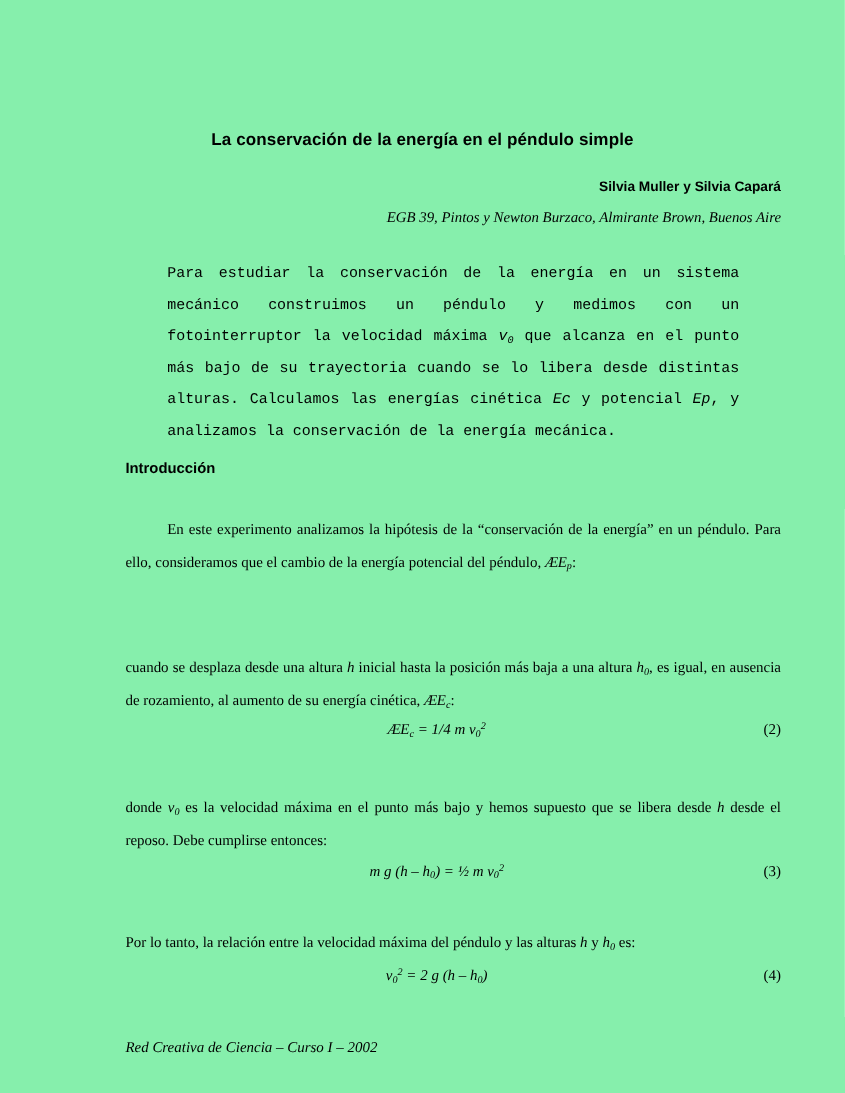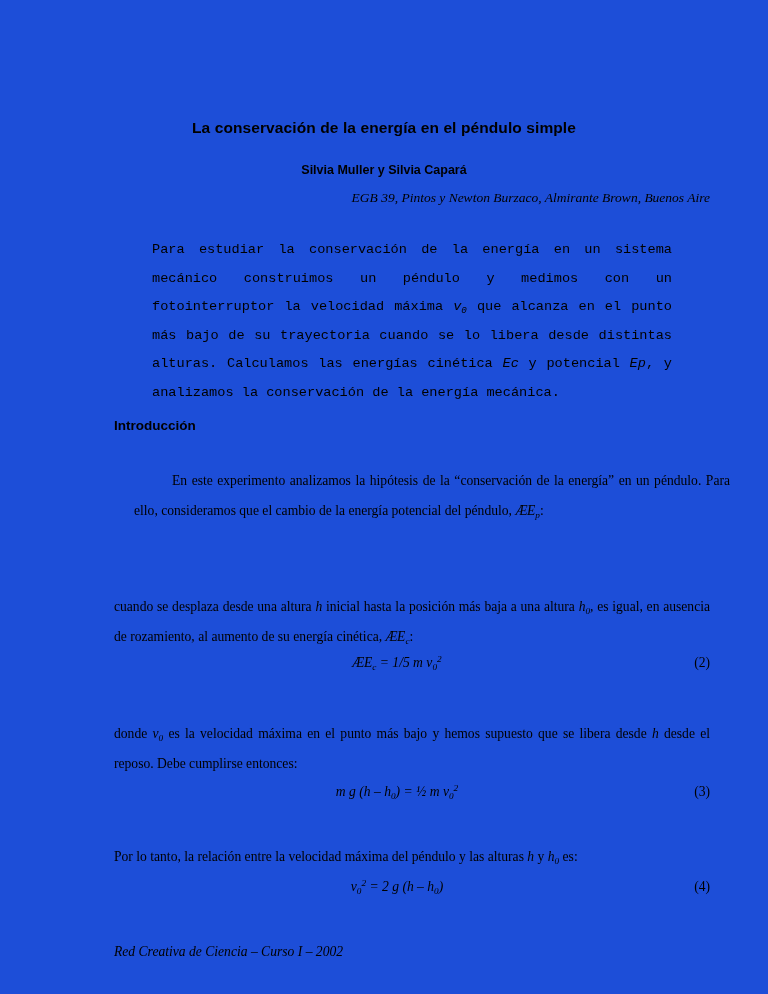--- a/index.html
+++ b/index.html
@@ -14,21 +14,21 @@
     font-family: "Liberation Serif", "DejaVu Serif", serif;
     color: #000000;
     overflow: hidden;
   }
 
   .page {
     position: absolute;
     left: 0; top: 0;
     width: 768px;
     height: 994px;
-    background: #1d4ed8;
+    background: #86efac;
   }
 
   
   .doc-title {
     position: absolute;
     left: 58px;
     top: 108px;
     width: 652px;
     text-align: center;
     font-family: "Liberation Sans", "DejaVu Sans", sans-serif;
@@ -36,21 +36,21 @@
     font-size: 15.5px;
     letter-spacing: 0.1px;
     line-height: 20px;
   }
 
   .doc-authors {
     position: absolute;
     left: 58px;
     top: 162px;
     width: 652px;
-    text-align: center;
+    text-align: right;
     font-family: "Liberation Sans", "DejaVu Sans", sans-serif;
     font-weight: bold;
     font-size: 12.5px;
     line-height: 17px;
   }
 
   .doc-affiliation {
     position: absolute;
     left: 58px;
     top: 188px;
@@ -89,21 +89,21 @@
   .body-par {
     position: absolute;
     left: 114px;
     width: 596px;
     text-align: justify;
     text-justify: inter-word;
     font-size: 13.6px;
     line-height: 30px;
   }
   .body-par.indent { text-indent: 38px; }
-  .body-par.p1 { top: 452px; margin-left: 20px; }
+  .body-par.p1 { top: 452px; }
   .body-par.p2 { top: 578px; }
   .body-par.p3 { top: 705px; }
   .body-par.p4 { top: 828px; }
 
   
   .equation {
     position: absolute;
     left: 114px;
     width: 596px;
     font-size: 13.6px;
@@ -162,21 +162,21 @@
   <div class="abstract"><span>Para estudiar la conservación de la energía en un sistema mecánico construimos un péndulo y medimos con un fotointerruptor la velocidad máxima </span><span class="it"><span>v</span><sub>0</sub></span><span> que alcanza en el punto más bajo de su trayectoria cuando se lo libera desde distintas alturas. Calculamos las energías cinética </span><span class="it">Ec</span><span> y potencial </span><span class="it">Ep</span><span>, y analizamos la conservación de la energía mecánica.</span></div>
 
   <h2 class="section-heading">Introducción</h2>
 
   <p class="body-par indent p1"><span>En este experimento analizamos la hipótesis de la “conservación de la energía” en un péndulo. Para ello, consideramos que el cambio de la energía potencial del péndulo, </span><span class="delta-glyph">Æ</span><span class="it"><span>E</span><sub>p</sub></span><span>:</span></p>
 
 
   <p class="body-par p2"><span>cuando se desplaza desde una altura </span><span class="it">h</span><span> inicial hasta la posición más baja a una altura </span><span class="it"><span>h</span><sub>0</sub></span><span>, es igual, en ausencia de rozamiento, al aumento de su energía cinética, </span><span class="delta-glyph">Æ</span><span class="it"><span>E</span><sub>c</sub></span><span>:</span></p>
 
   <div class="equation eq2">
-    <span class="eq-body"><span class="delta-glyph">Æ</span><span><span>E</span><sub>c</sub></span><span> = 1/5 m v</span><sub>0</sub><sup>2</sup></span>
+    <span class="eq-body"><span class="delta-glyph">Æ</span><span><span>E</span><sub>c</sub></span><span> = 1/4 m v</span><sub>0</sub><sup>2</sup></span>
     <span class="eq-num">(2)</span>
   </div>
 
   <p class="body-par p3"><span>donde </span><span class="it"><span>v</span><sub>0</sub></span><span> es la velocidad máxima en el punto más bajo y hemos supuesto que se libera desde </span><span class="it">h</span><span> desde el reposo. Debe cumplirse entonces:</span></p>
 
   <div class="equation eq3">
     <span class="eq-body"><span>m g (h – h</span><sub>0</sub><span>) = ½  m v</span><sub>0</sub><sup>2</sup></span>
     <span class="eq-num">(3)</span>
   </div>
 

